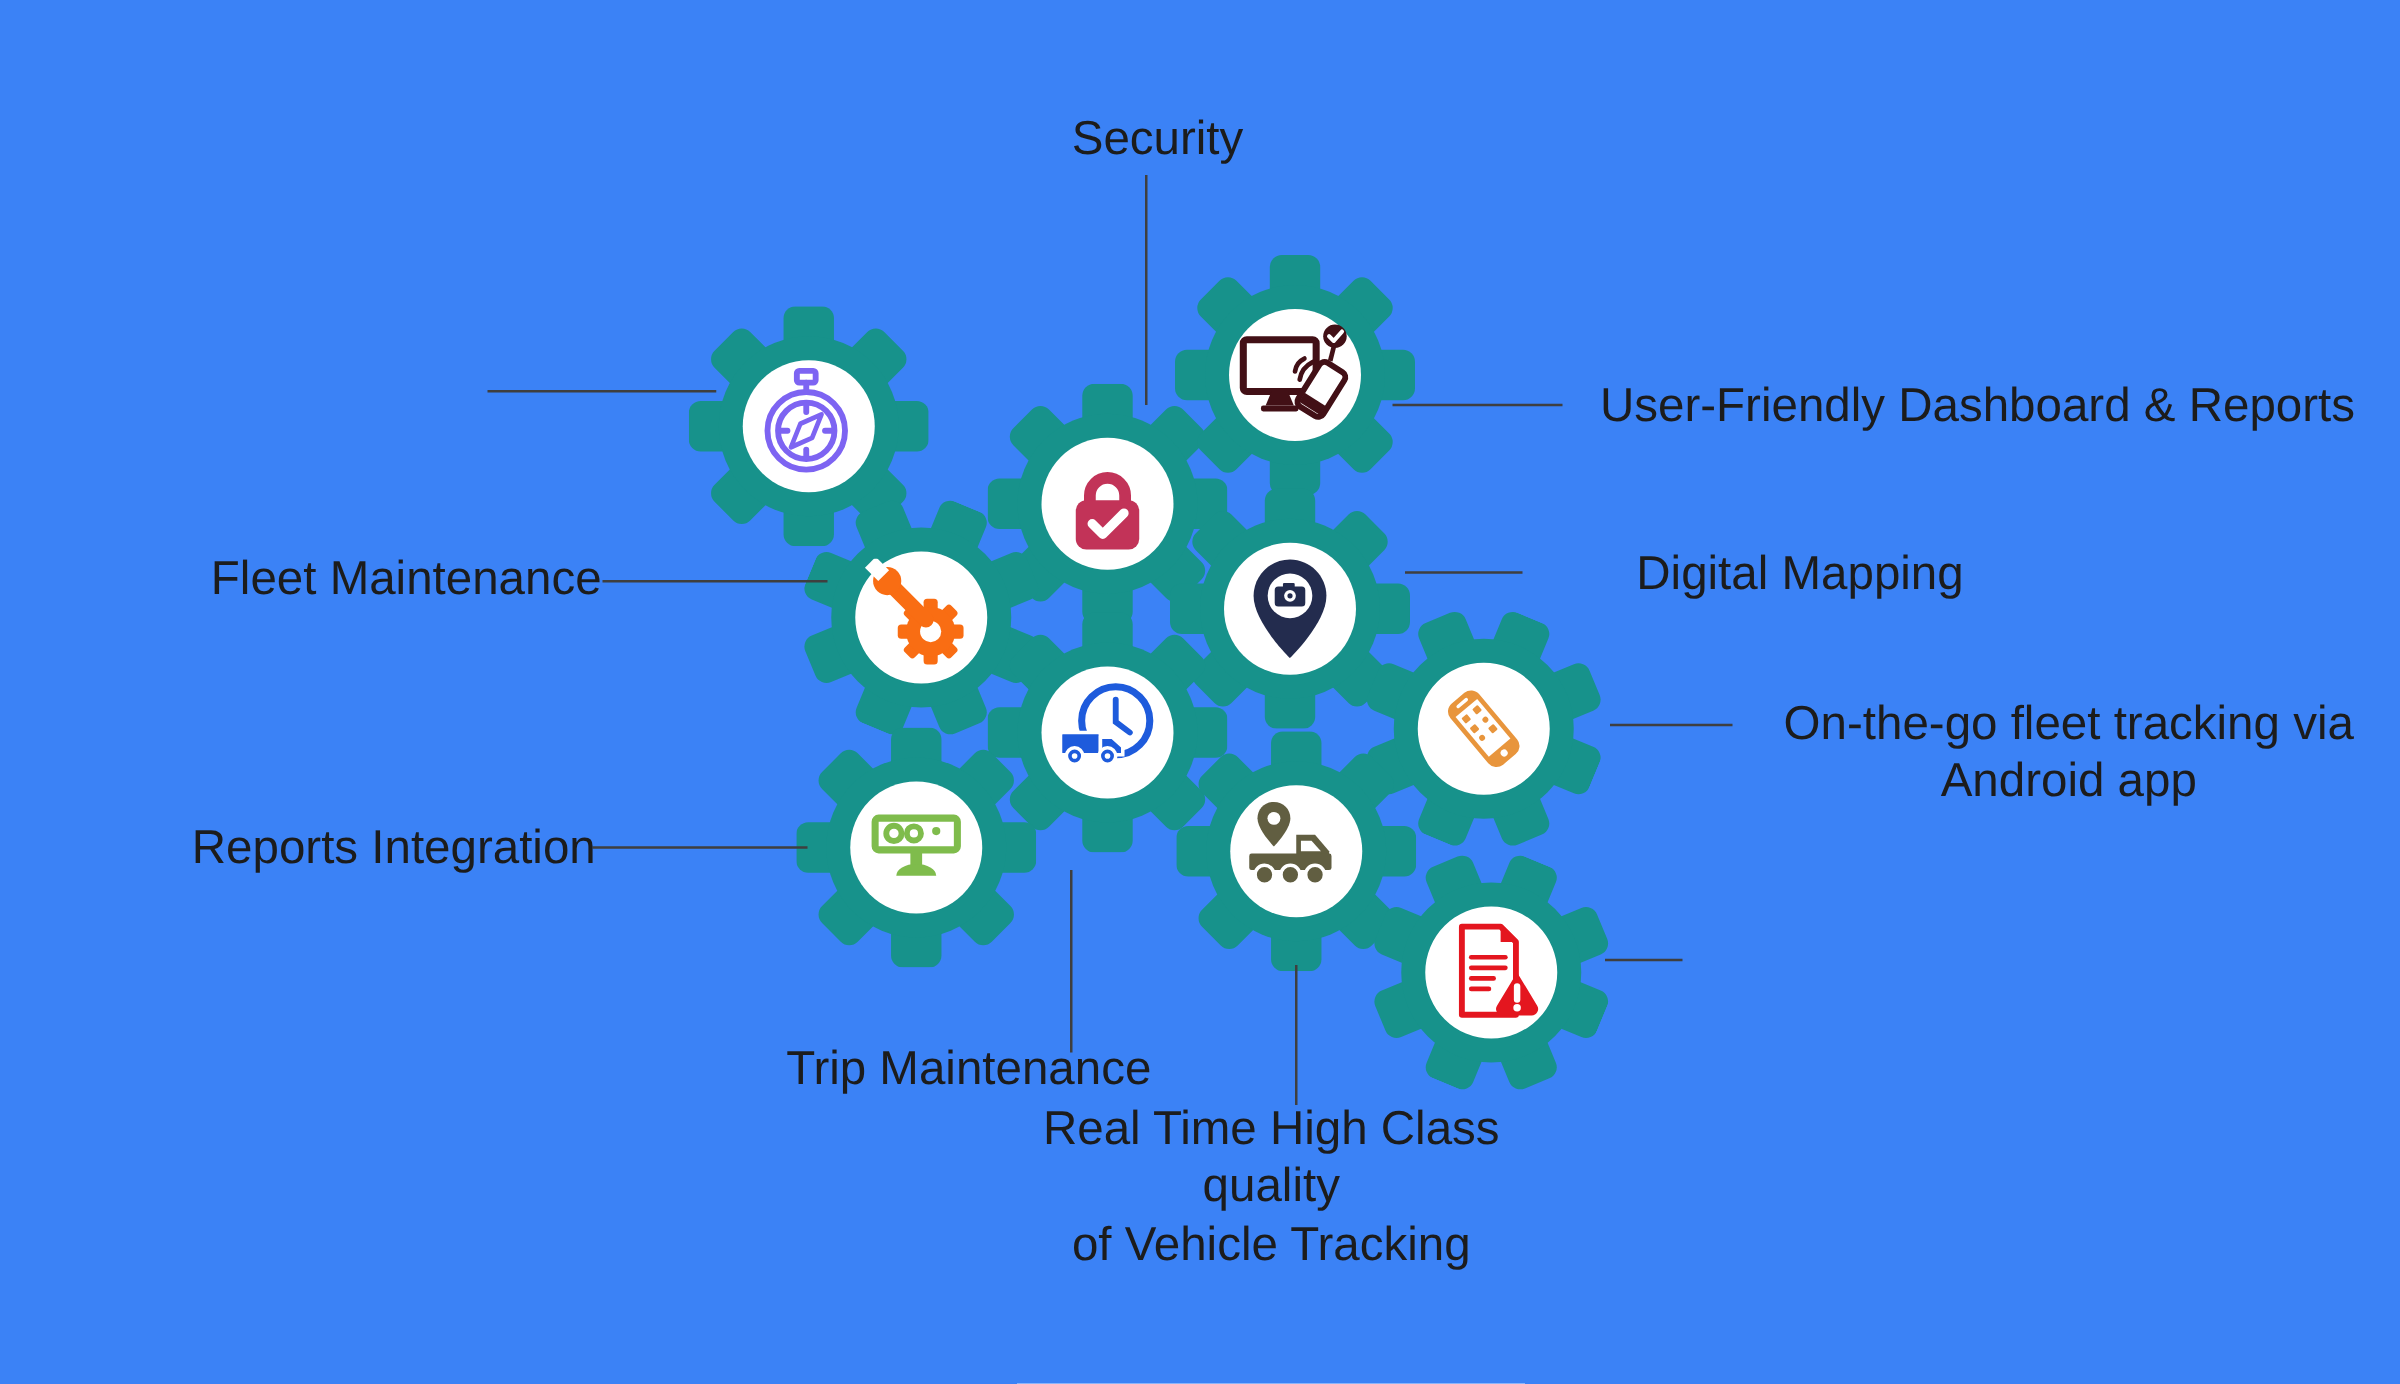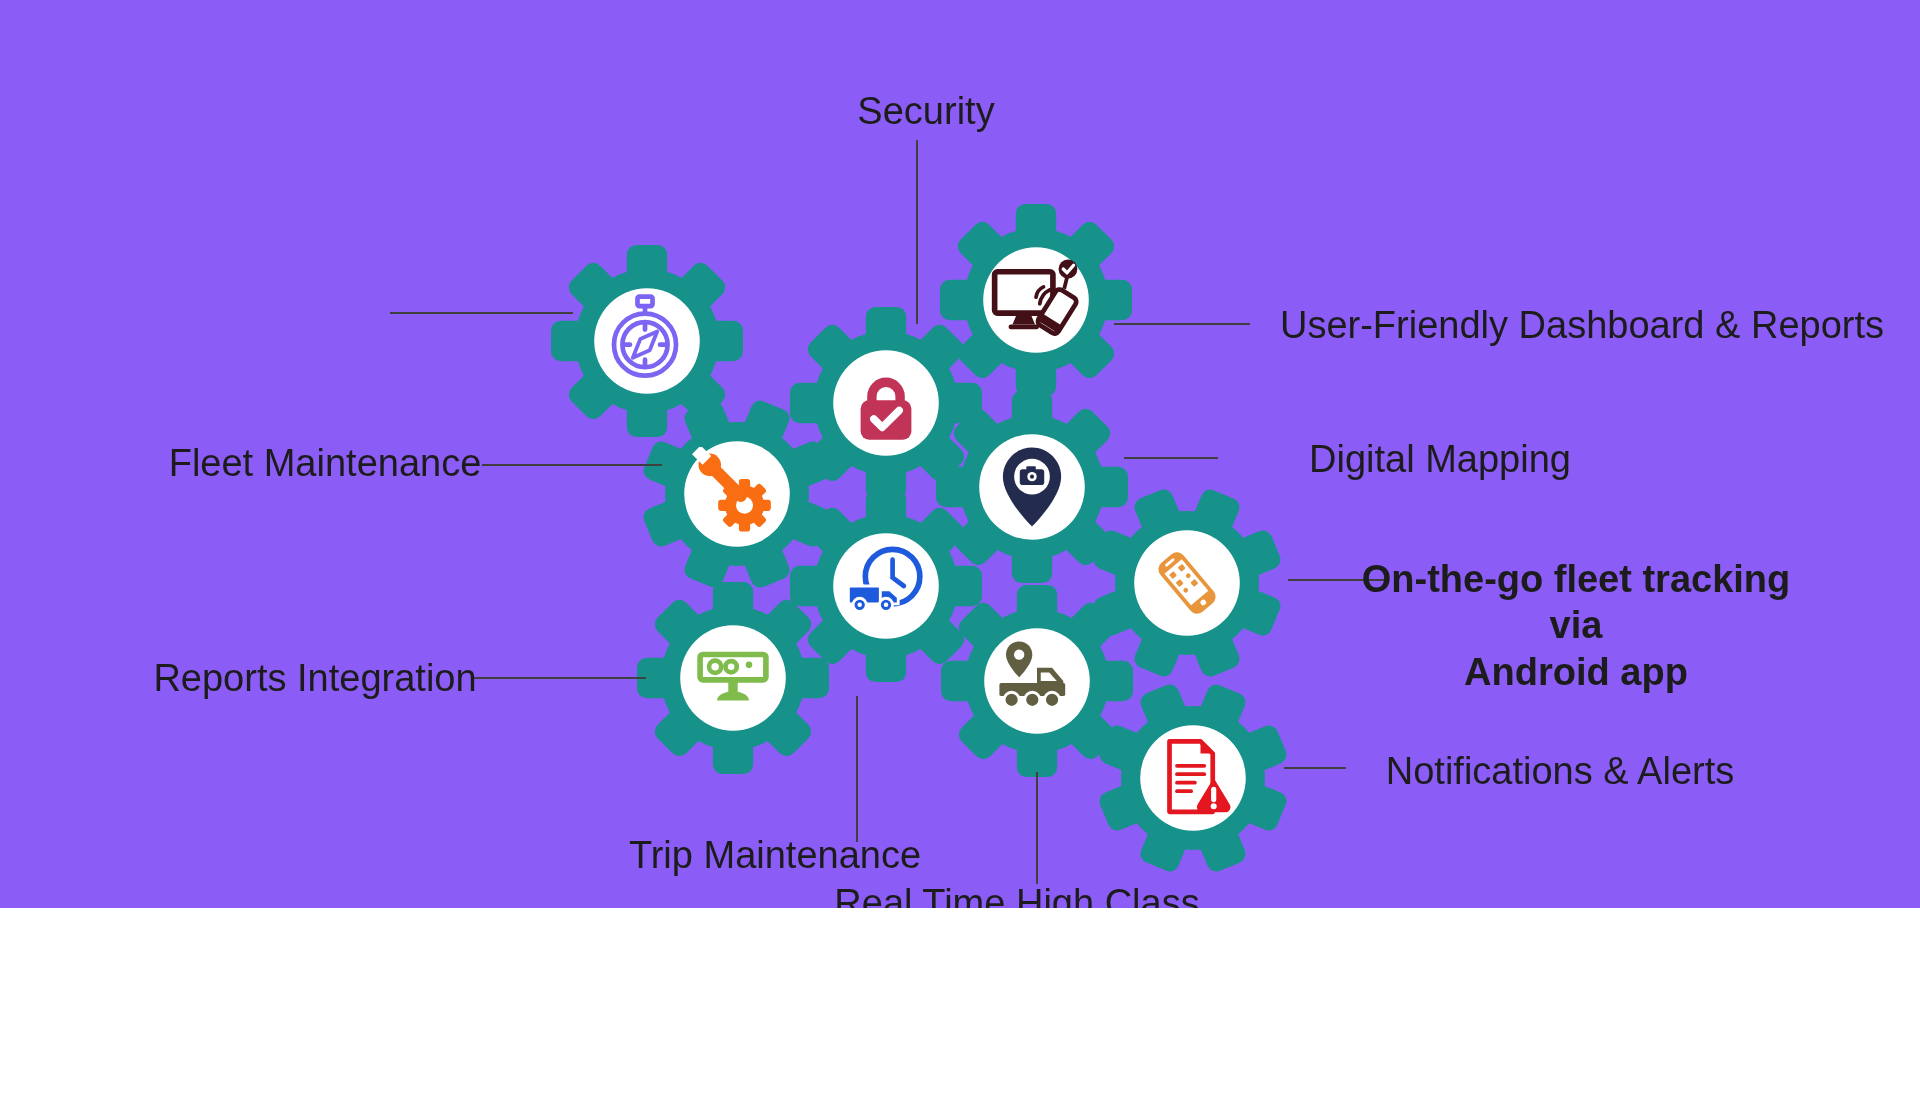--- a/index.html
+++ b/index.html
@@ -1,17 +1,17 @@
 <!DOCTYPE html>
 <html style="--line-color: #3f3f3f; --text-color: #1c1c1c;"><head>
 <meta charset="utf-8">
 <style>
   html,body{margin:0;padding:0;background:#ffffff;}
   .canvas{
-    position:relative;width:1920px;height:908px;background:#8b5cf6;overflow:hidden;
+    position:relative;width:1920px;height:1107px;background:#3b82f6;overflow:hidden;
     font-family:"Liberation Sans", sans-serif;
   }
   .label{
     position:absolute;font-size:38px;line-height:1.22;color:var(--text-color,#1c1c1c);
     white-space:pre-line;
   }
   .t-center{text-align:center;}
   .t-left{text-align:center;}
   .hline{position:absolute;height:2px;background:var(--line-color,#3f3f3f);}
   .vline{position:absolute;width:2px;background:var(--line-color,#3f3f3f);}
@@ -202,20 +202,19 @@
   <div class="hline" style="left:1288px;top:579px;width:98px;"></div>
   <div class="hline" style="left:1284px;top:767px;width:62px;"></div>
   <div class="vline" style="left:856px;top:696px;height:146px;"></div>
   <div class="vline" style="left:1036px;top:772px;height:112px;"></div>
 
   <div class="label t-center" style="left:806px;top:88px;width:240px;">Security</div>
   <div class="label t-left" style="left:1252px;top:302px;width:660px;">User-Friendly Dashboard &amp; Reports</div>
   <div class="label t-left" style="left:1230px;top:436px;width:420px;">Digital Mapping</div>
   <div class="label t-center" style="left:150px;top:440px;width:350px;">Fleet Maintenance</div>
   <div class="label t-center" style="left:600px;top:832px;width:350px;">Trip Maintenance</div>
-  <div class="label t-center" style="left:1341px;top:556px;width:470px;font-weight:bold;">On-the-go fleet tracking via
+  <div class="label t-center" style="left:1420px;top:556px;width:470px;">On-the-go fleet tracking via
 Android app</div>
   <div class="label t-center" style="left:140px;top:655px;width:350px;">Reports Integration</div>
   <div class="label t-center" style="left:789px;top:880px;width:456px;">Real Time High Class quality
 of Vehicle Tracking</div>
-  <div class="label t-left" style="left:1350px;top:748px;width:420px;">Notifications &amp; Alerts</div>
 
 </div>
 
 </body></html>

